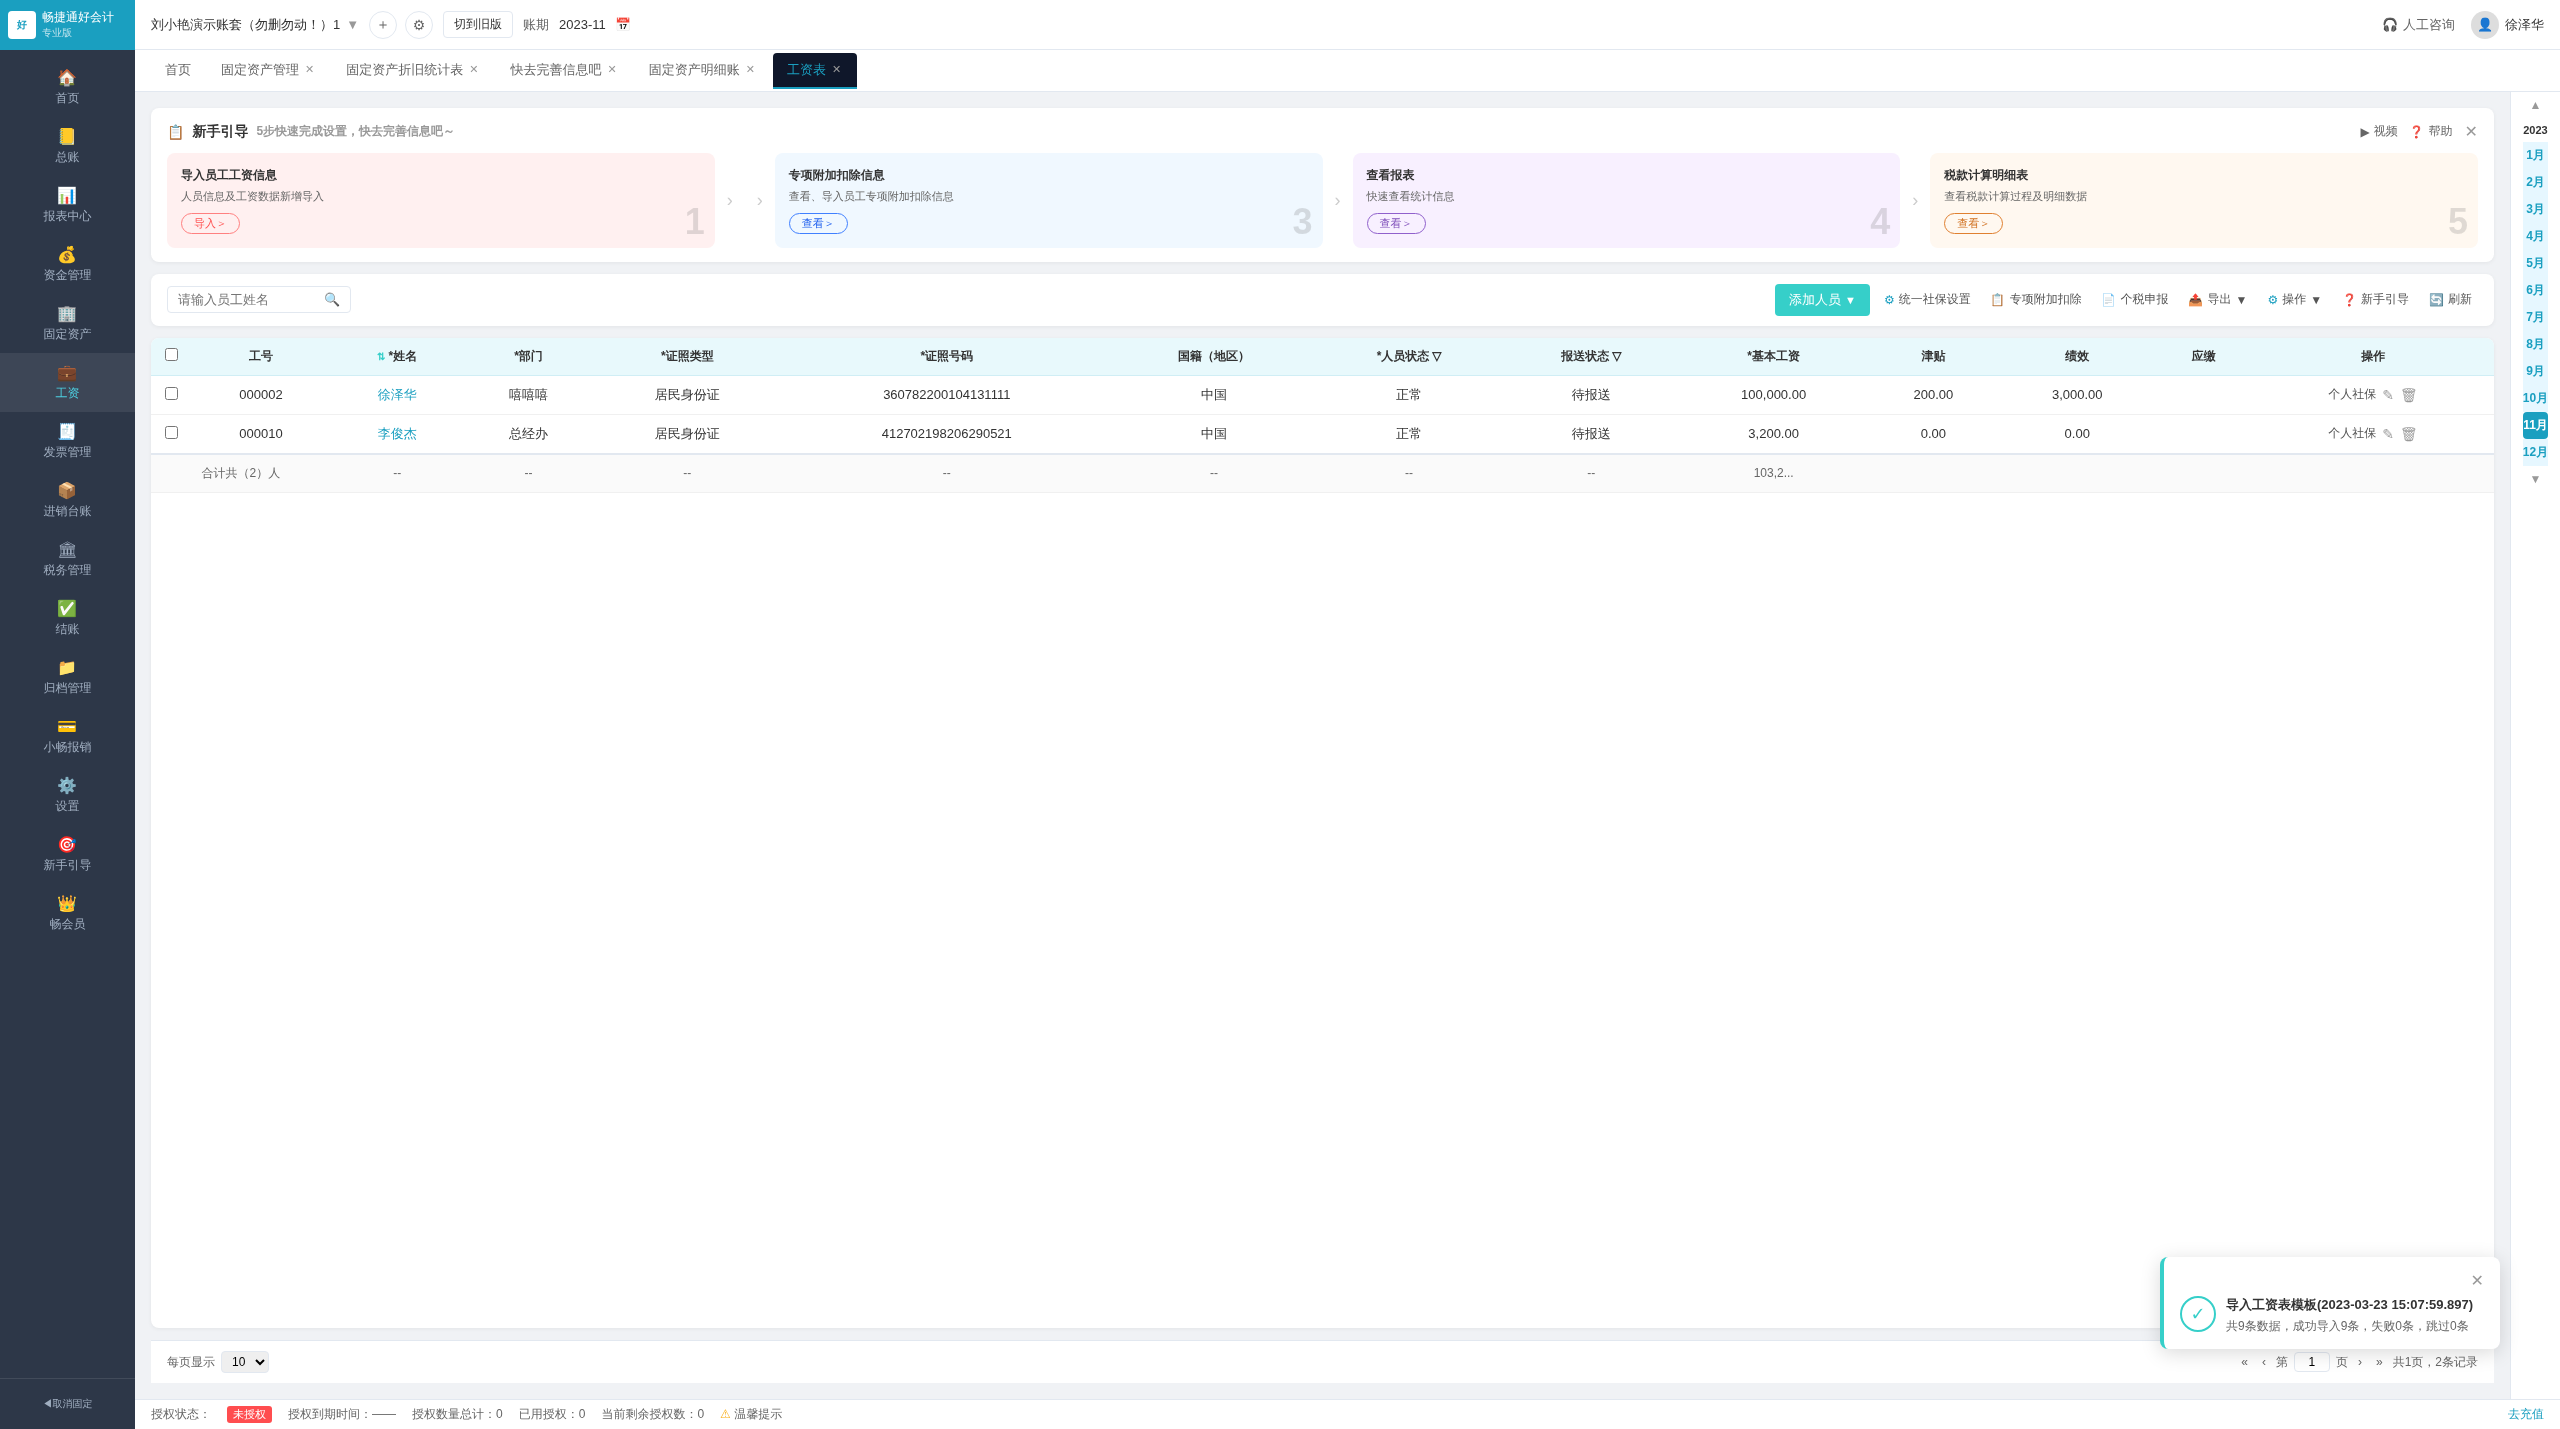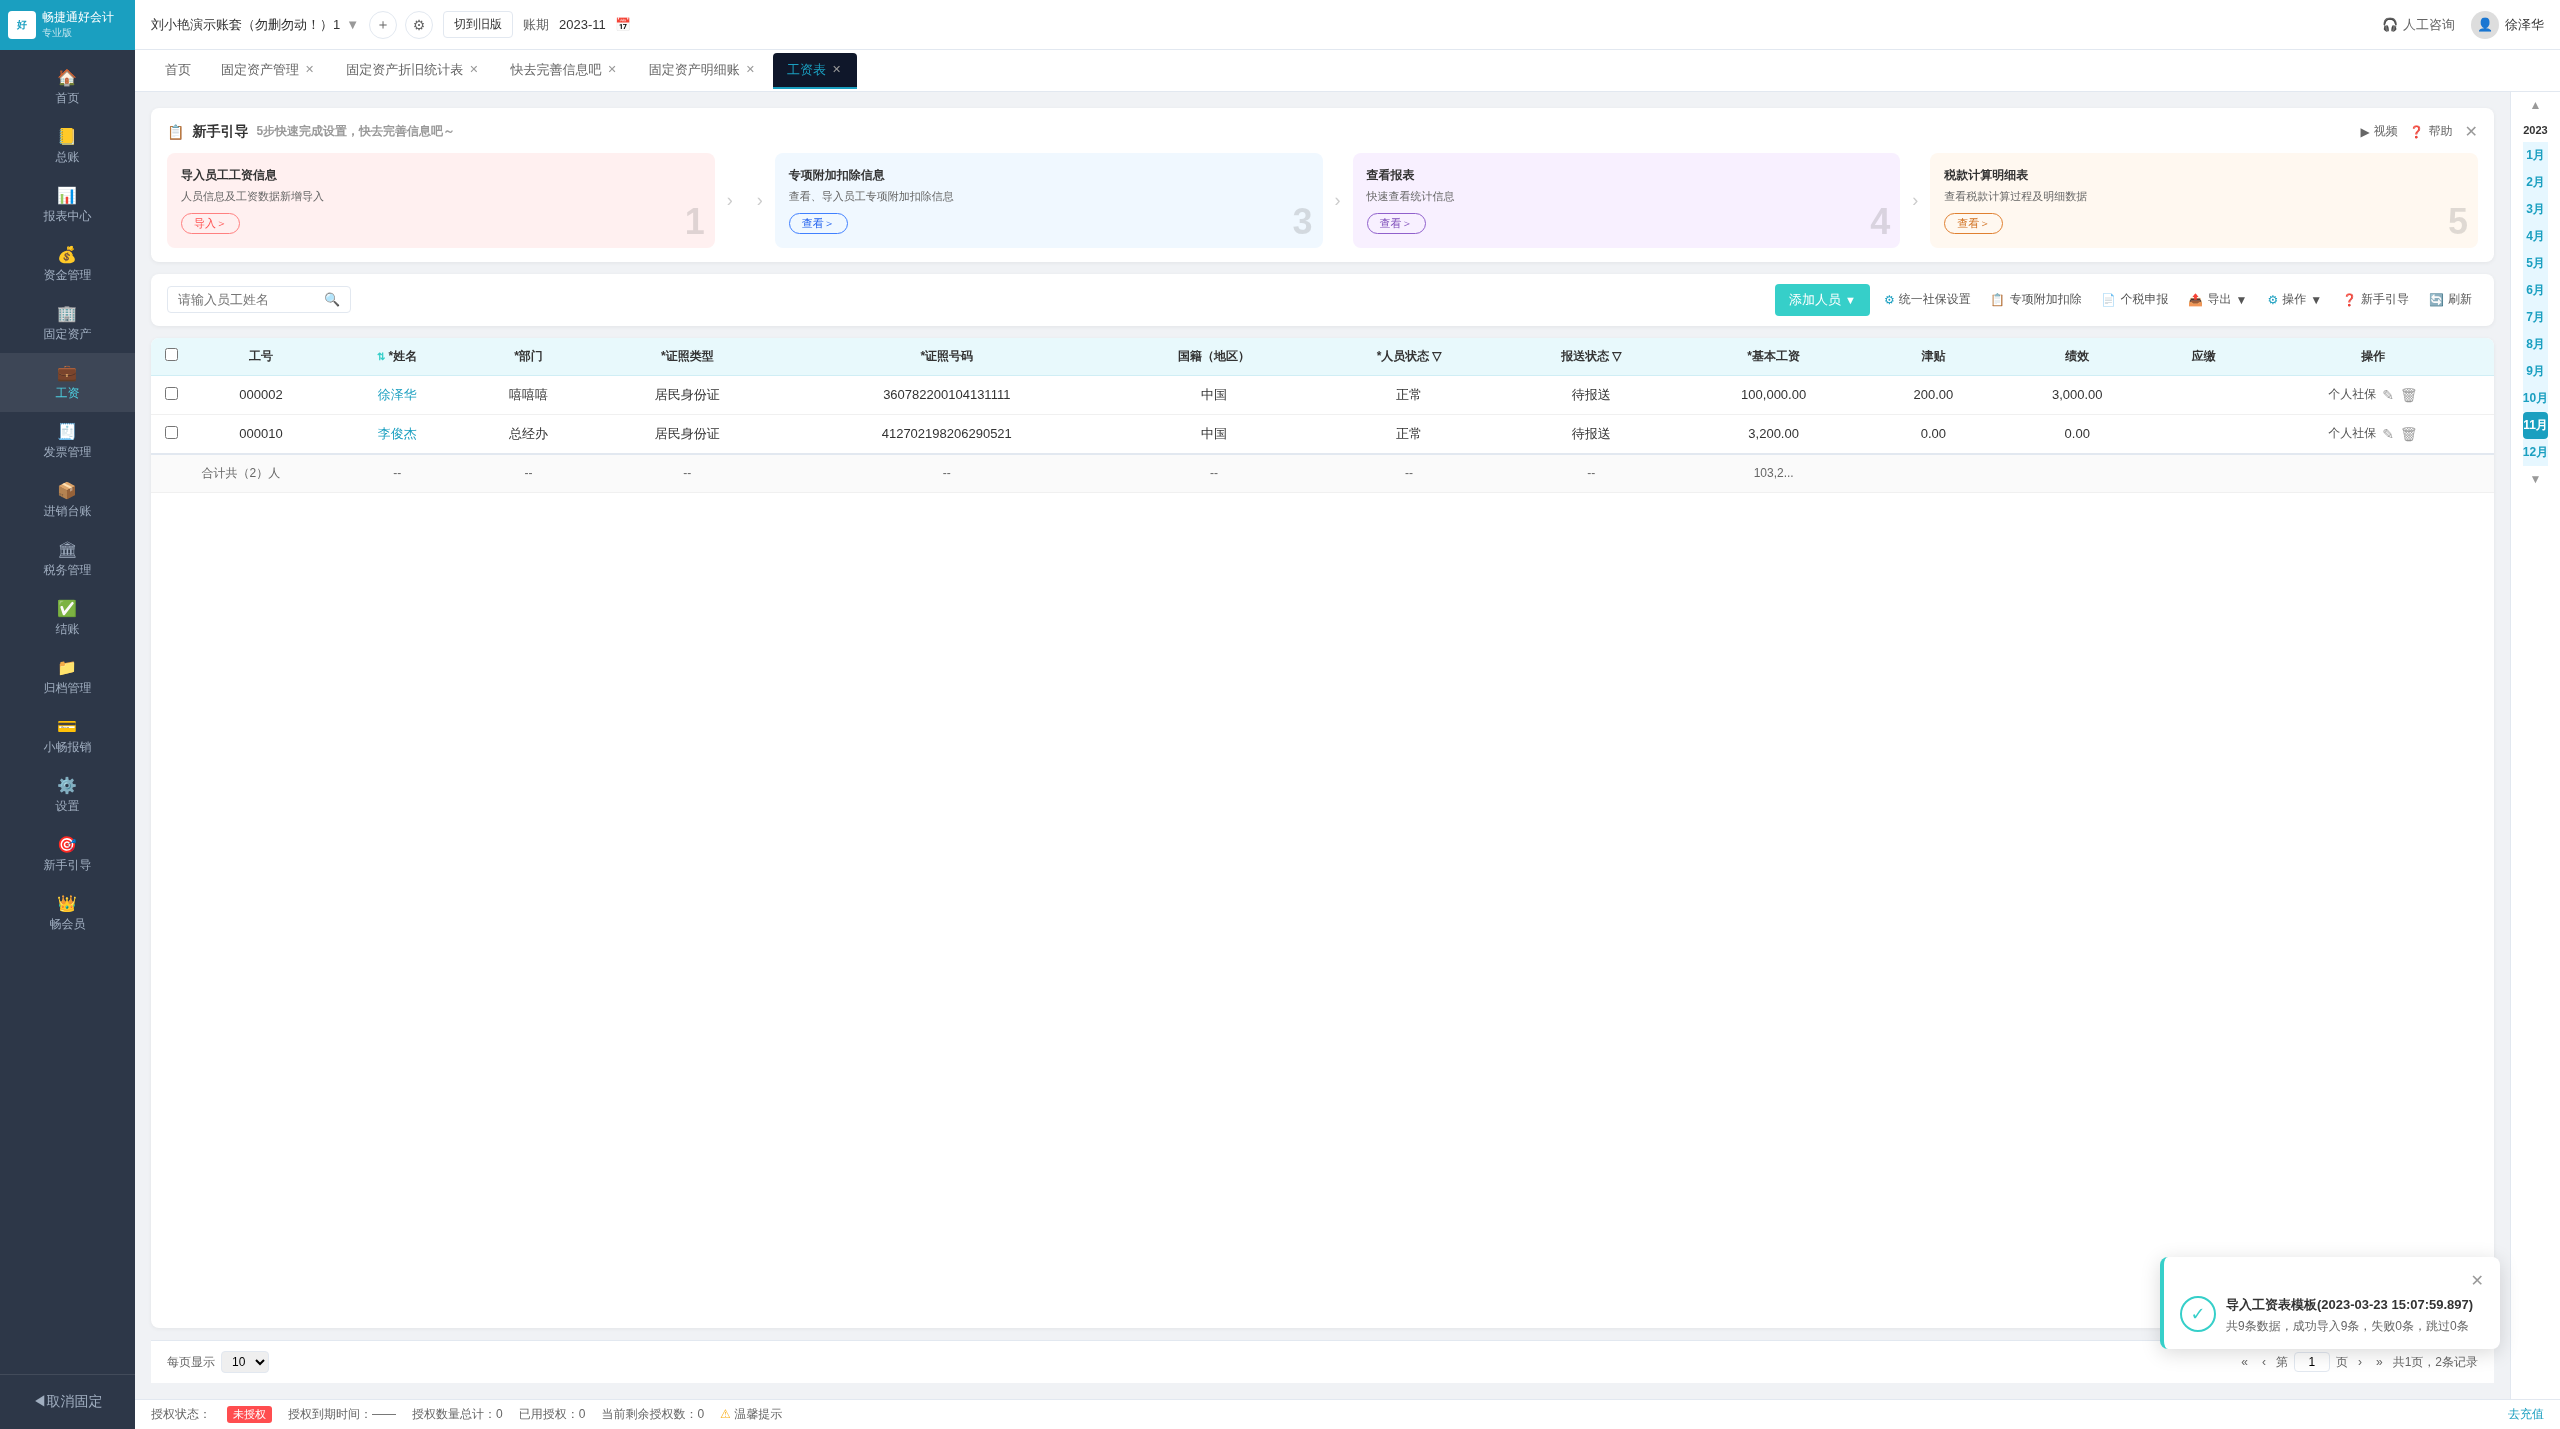--- a/index.html
+++ b/index.html
@@ -41,21 +41,21 @@
     .nav-item.active { color: #4dd0e1; background: rgba(255,255,255,0.08); }
     .nav-item .nav-icon { font-size: 16px; margin-bottom: 3px; }
     .nav-item .nav-label { font-size: 12px; }
 
     .sidebar-footer {
       padding: 10px 0;
       border-top: 1px solid rgba(255,255,255,0.1);
     }
     .cancel-fixed {
       display: flex; align-items: center; justify-content: center;
-      color: #a0aec0; font-size: 14px; padding: 8px;
+      color: #a0aec0; font-size: 10px; padding: 8px;
       cursor: pointer;
     }
 
     
     .main-content {
       flex: 1;
       display: flex;
       flex-direction: column;
       overflow: hidden;
     }

